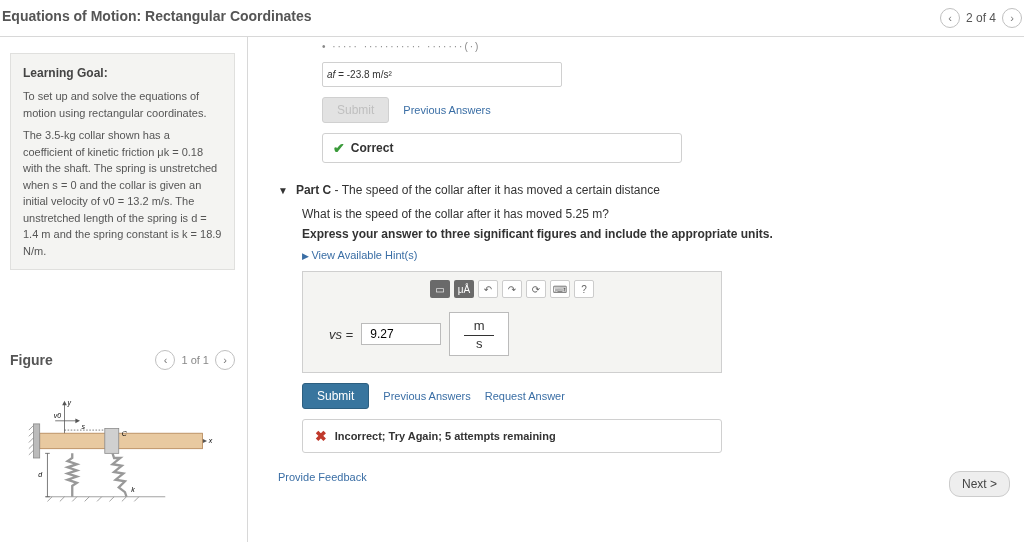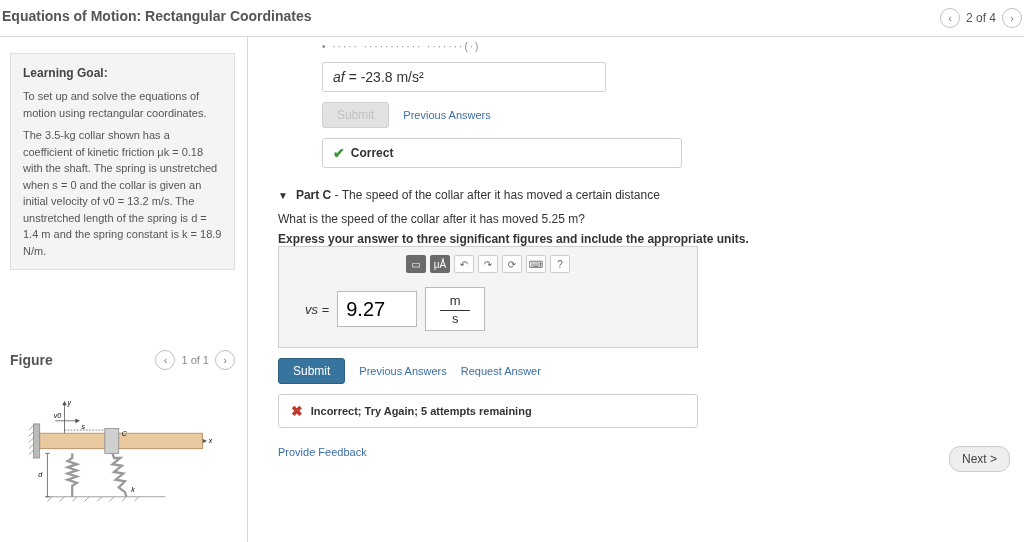--- a/index.html
+++ b/index.html
@@ -12,39 +12,39 @@
   .left-col { width: 248px; border-right: 1px solid #d8d8d8; padding: 10px 0 10px 10px; }
   .right-col { flex: 1; padding: 0 14px 10px 30px; }
   .learning { background: #f4f4f2; border: 1px solid #e0e0de; padding: 10px 12px; margin-right: 12px; margin-top: 6px; line-height: 1.5; color: #555; font-size: 11px; }
   .learning h4 { font-size: 12px; font-weight: bold; margin-bottom: 6px; color: #444; }
   .learning .fig-link { text-align: center; margin-top: 8px; color: #3a6ea5; font-size: 11px; }
   .figure-head { display:flex; align-items:center; justify-content: space-between; margin: 80px 12px 4px 0; }
   .figure-head h4 { font-size: 14px; font-weight: bold; color: #555; }
   .pager { display:flex; align-items:center; gap:6px; color:#888; font-size:11px; }
   .fig-box { margin: 8px 12px 0 8px; height: 160px; position: relative; background:#fff; }
   .jitter { font-size: 10px; color: #888; letter-spacing: 2px; margin: 4px 0 10px 44px; }
-  .answer-box { border: 1px solid #d0d0d0; border-radius: 2px; padding: 6px 10px; width: 284px; background: #fff; margin-left: 44px; font-size: 14px; }
+  .answer-box { border: 1px solid #d0d0d0; border-radius: 2px; padding: 6px 4px; width: 240px; background: #fff; margin-left: 44px; font-size: 10px; }
   .sub-row { display:flex; align-items:center; gap: 14px; margin: 10px 0 10px 44px; }
   .btn-disabled { background: #e2e2e2; color: #bfbfbf; border: 1px solid #d0d0d0; border-radius: 3px; padding: 5px 14px; font-size: 12px; }
   .btn-submit { background: #38759e; color: #fff; border: 1px solid #2d5f80; border-radius: 3px; padding: 5px 14px; font-size: 12px; cursor:pointer; }
   .link { color: #3a6ea5; font-size: 11px; cursor: pointer; }
   .correct { display:flex; align-items:center; gap:6px; border:1px solid #d0d0d0; border-radius:3px; padding:6px 10px; width: 360px; margin-left:44px; font-weight:bold; color:#333; }
   .check { color:#3a9a3a; font-size:14px; }
   .part-head { display:flex; align-items:center; gap:8px; margin: 20px 0 10px 0; font-size:12px; }
   .caret { font-size:10px; }
-  .part-body { margin-left: 0; }
+  .part-body { margin-left: 24px; }
   .hints { color:#3a6ea5; font-size:11px; margin: 8px 0 10px 0; cursor:pointer; }
   .hints::before { content:"▶ "; font-size:9px; }
   .input-panel { border:1px solid #cfcfcf; background:#f4f4f2; width: 420px; padding: 8px 10px 12px 10px; }
   .toolbar { display:flex; align-items:center; gap:4px; margin-bottom:10px; justify-content:center; }
   .tool { background:#6a6a6a; color:#fff; border-radius:2px; font-size:10px; width:20px; height:18px; display:flex; align-items:center; justify-content:center; }
   .tool.light { background:#fff; border:1px solid #ccc; color:#666; }
   .eq-row { display:flex; align-items:center; gap: 8px; padding: 4px 0 4px 16px; }
   .eq-label { font-style: italic; font-size: 13px; white-space: nowrap; }
-  .eq-input { border:1px solid #bbb; font-size:20px; padding:4px 8px; width: 80px; height:36px; }
+  .eq-input { border:1px solid #bbb; font-size:12px; padding:4px 8px; width: 80px; height:22px; }
   .unit-box { border:1px solid #bbb; width:60px; height:44px; background:#fff; text-align:center; font-size:13px; display:flex; flex-direction:column; justify-content:center; }
   .unit-box .top { border-bottom:1px solid #333; margin: 0 14px; padding-bottom:2px; }
   .submit-row { display:flex; align-items:center; gap:14px; margin:10px 0; }
   .feedback-box { display:flex; align-items:center; gap:8px; border:1px solid #d0d0d0; border-radius:3px; padding:8px 12px; width: 420px; font-weight:bold; color:#333; margin-bottom: 18px; font-size:11px; }
   .x-mark { color:#c0392b; font-size:14px; }
   .footer { display:flex; justify-content:space-between; align-items:flex-start; margin-top: 8px; }
   .next-btn { background:#eee; border:1px solid #ccc; border-radius:11px; padding:5px 12px; font-size:12px; color:#444; cursor:pointer; }
   .bold { font-weight:bold; }
   
   .fig-box svg { width: 100%; height: 100%; }
@@ -146,20 +146,21 @@
       <span>Correct</span>
     </div>
 
     <div class="part-head">
       <span class="caret">▼</span>
       <span><span class="bold">Part C</span><span> - The speed of the collar after it has moved a certain distance</span></span>
     </div>
     <div class="part-body">
       <div style="margin-bottom:6px;">What is the speed of the collar after it has moved 5.25 m?</div>
       <div class="bold">Express your answer to three significant figures and include the appropriate units.</div>
+      <div class="hints">View Available Hint(s)</div>
 
       <div class="input-panel">
         <div class="toolbar">
           <div class="tool">▭</div>
           <div class="tool">μÅ</div>
           <div class="tool light">↶</div>
           <div class="tool light">↷</div>
           <div class="tool light">⟳</div>
           <div class="tool light">⌨</div>
           <div class="tool light">?</div>

